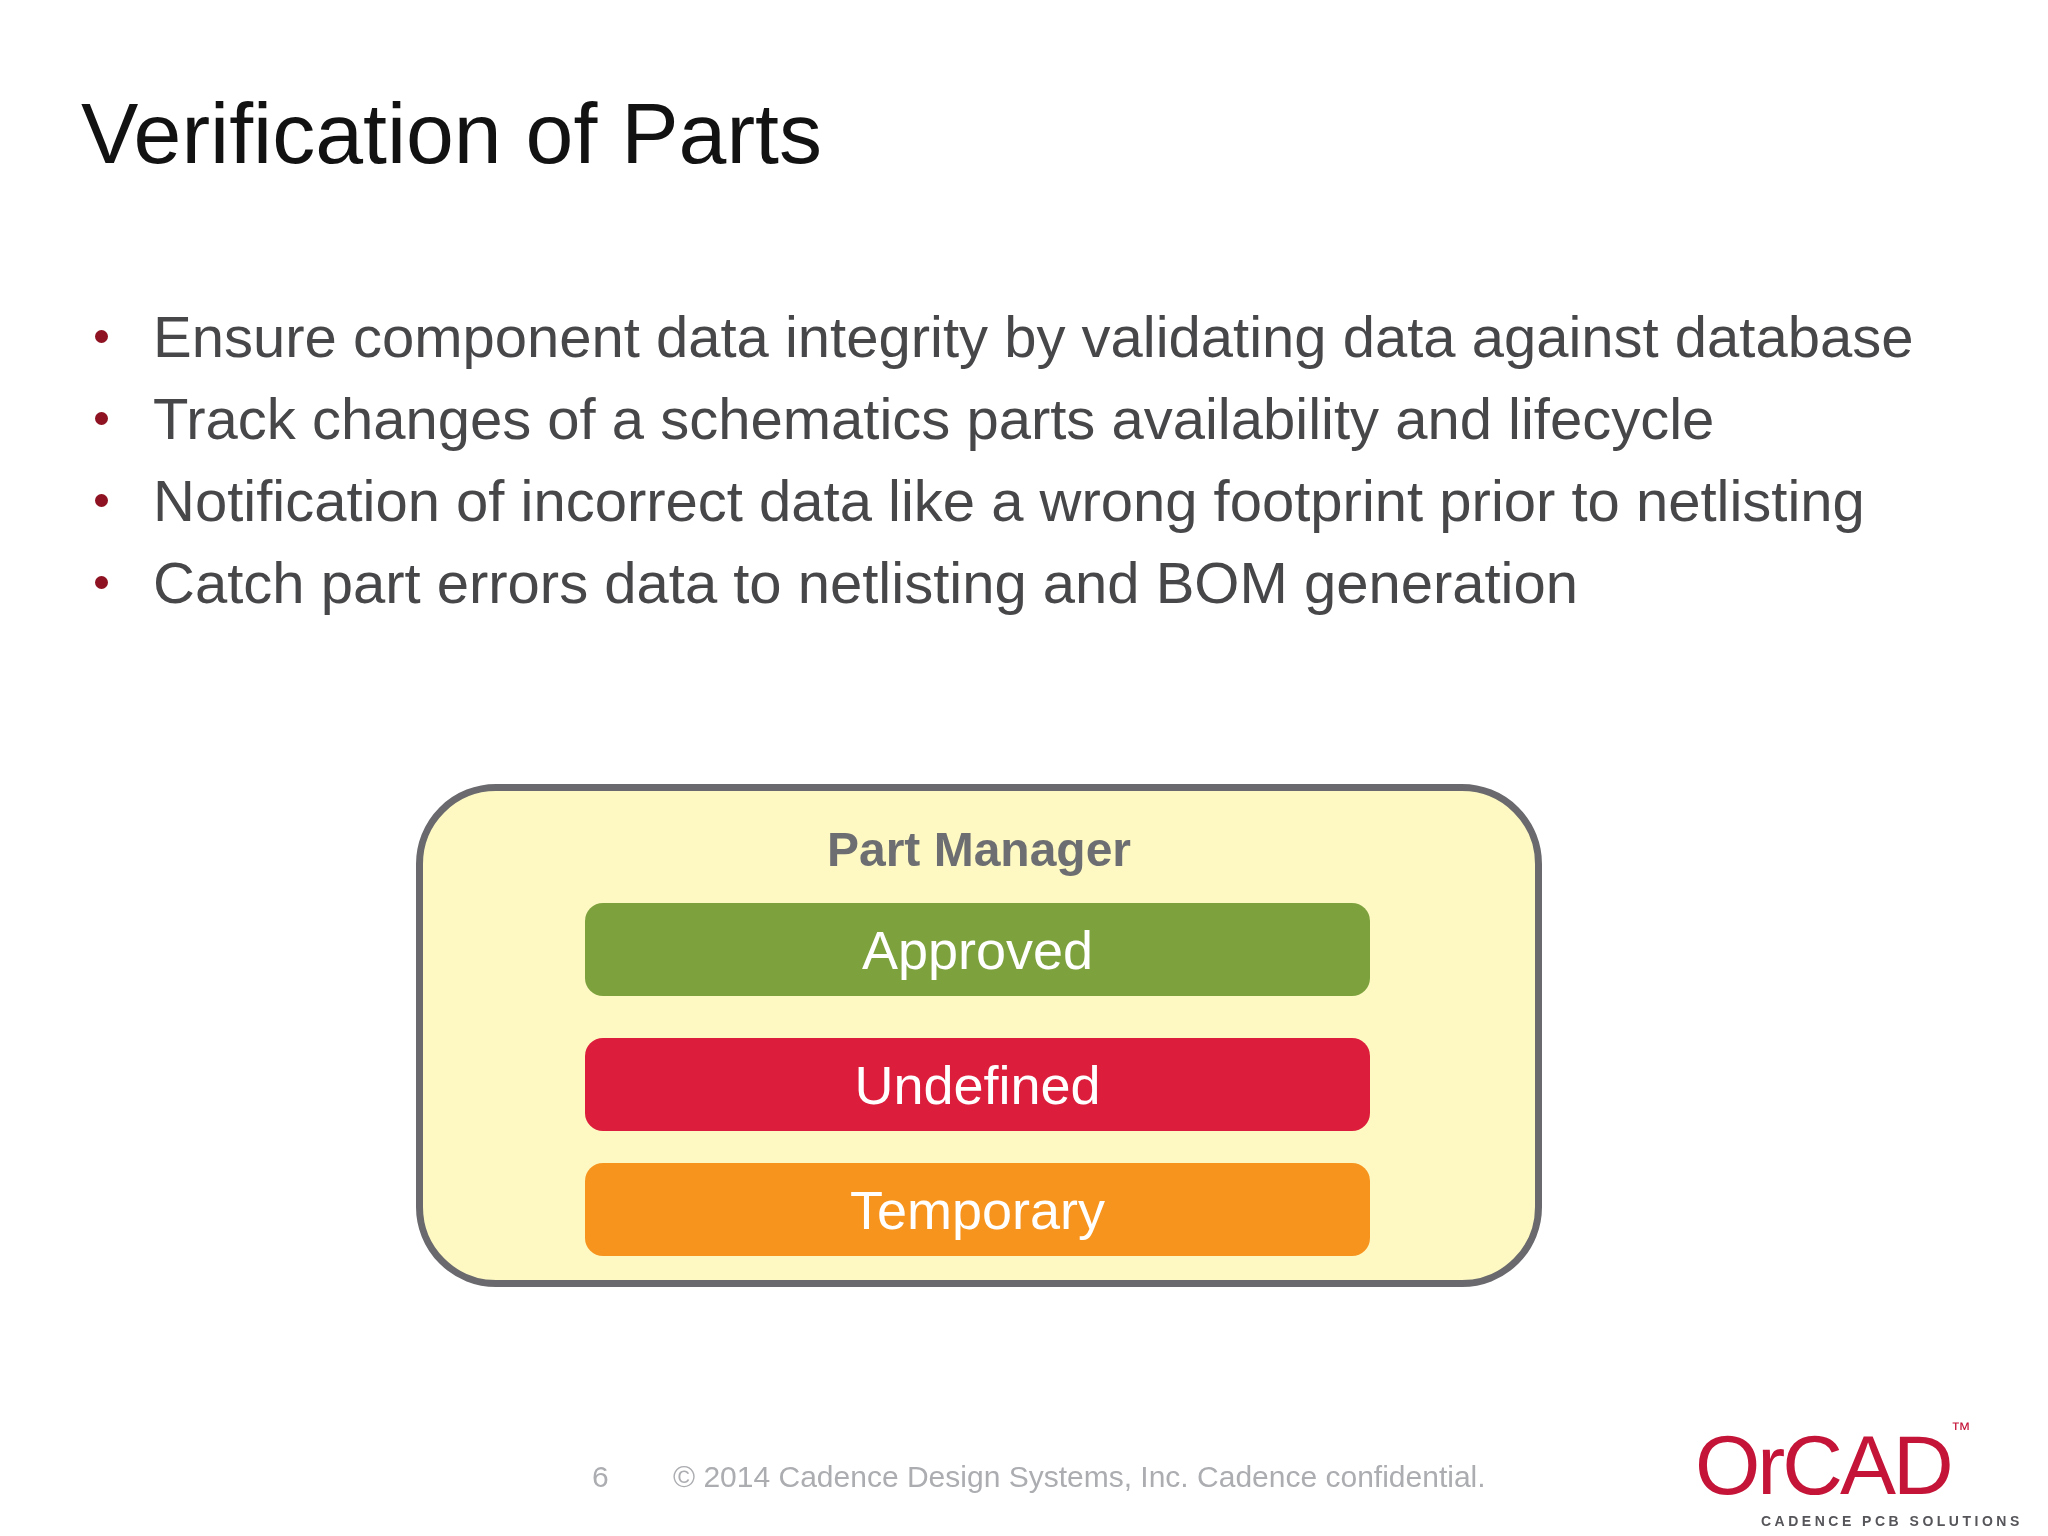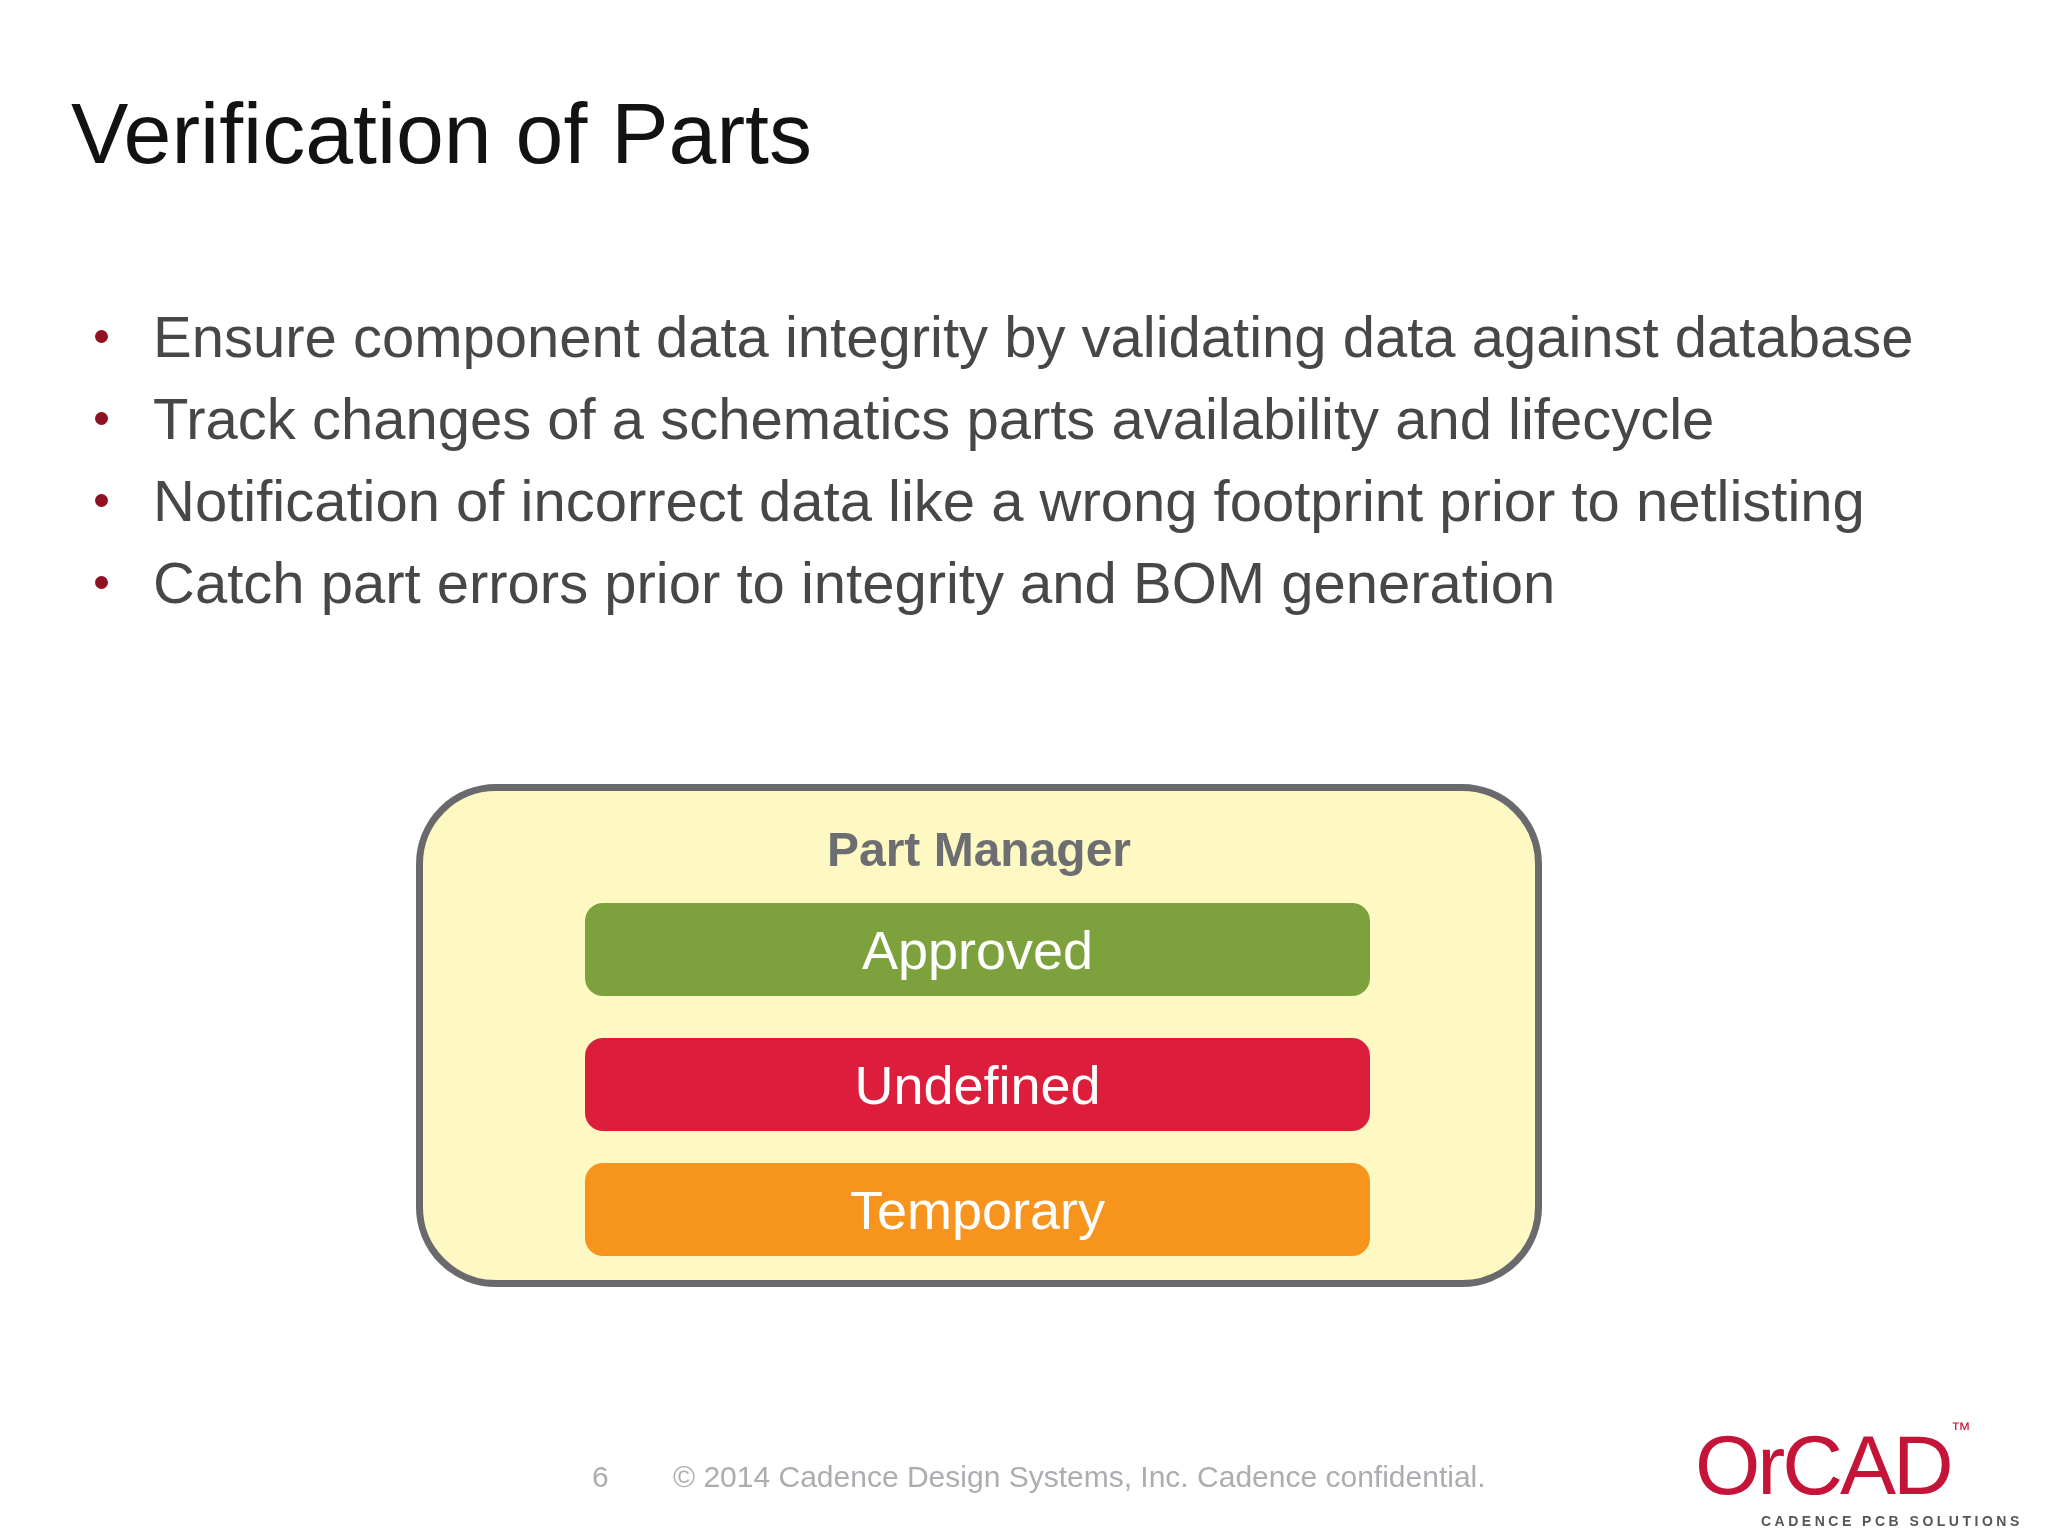--- a/index.html
+++ b/index.html
@@ -8,21 +8,21 @@
     width: 2048px;
     height: 1536px;
     background: #ffffff;
     overflow: hidden;
     font-family: "Liberation Sans", sans-serif;
   }
 
   
   .slide-title {
     position: absolute;
-    left: 71px;
+    left: 81px;
     top: 86px;
     margin: 0;
     font-size: 86px;
     font-weight: 400;
     line-height: 1.1;
     color: #121212;
     white-space: nowrap;
   }
 
   
@@ -144,21 +144,21 @@
     <li>
       <span class="dot" style="background: rgb(142, 18, 33);"></span>
       <span>Track changes of a schematics parts availability and lifecycle</span>
     </li>
     <li>
       <span class="dot" style="background: rgb(142, 18, 33);"></span>
       <span>Notification of incorrect data like a wrong footprint prior to netlisting</span>
     </li>
     <li>
       <span class="dot" style="background: rgb(142, 18, 33);"></span>
-      <span>Catch part errors prior to integrity and BOM generation</span>
+      <span>Catch part errors data to netlisting and BOM generation</span>
     </li>
   </ul>
 
   <div class="pm-box">
     <div class="pm-title">Part Manager</div>
 
     <div class="bar approved" style="background: rgb(125, 162, 61);">
       <span>Approved</span>
     </div>
     <div class="bar temporary" style="background: rgb(247, 148, 30);">

